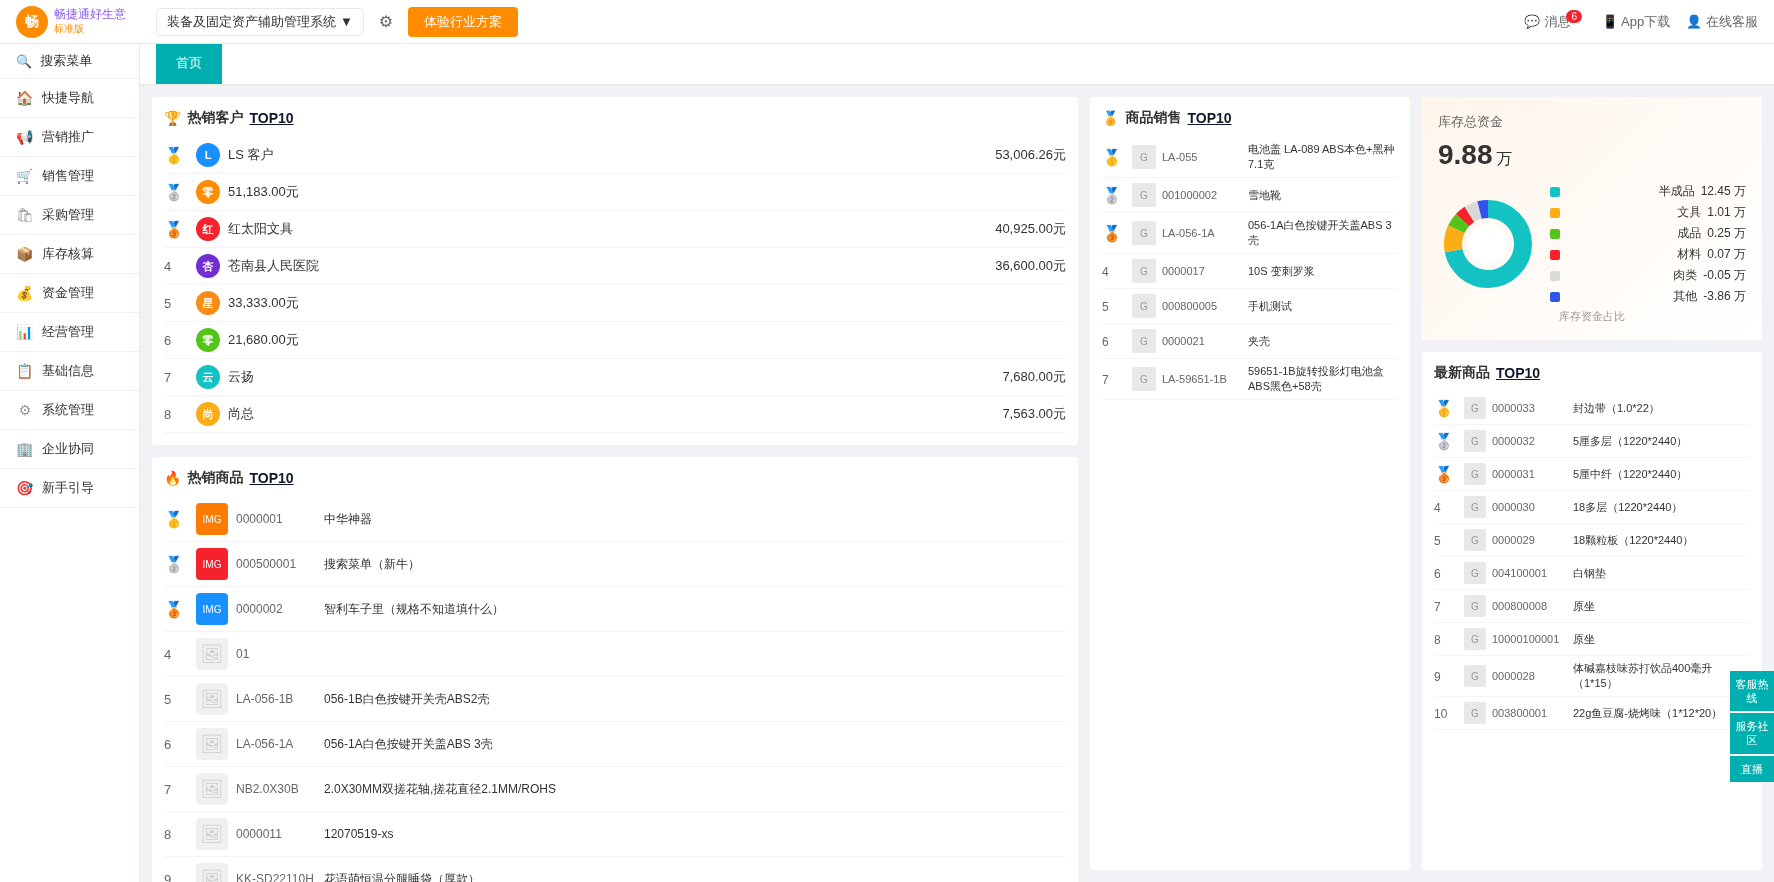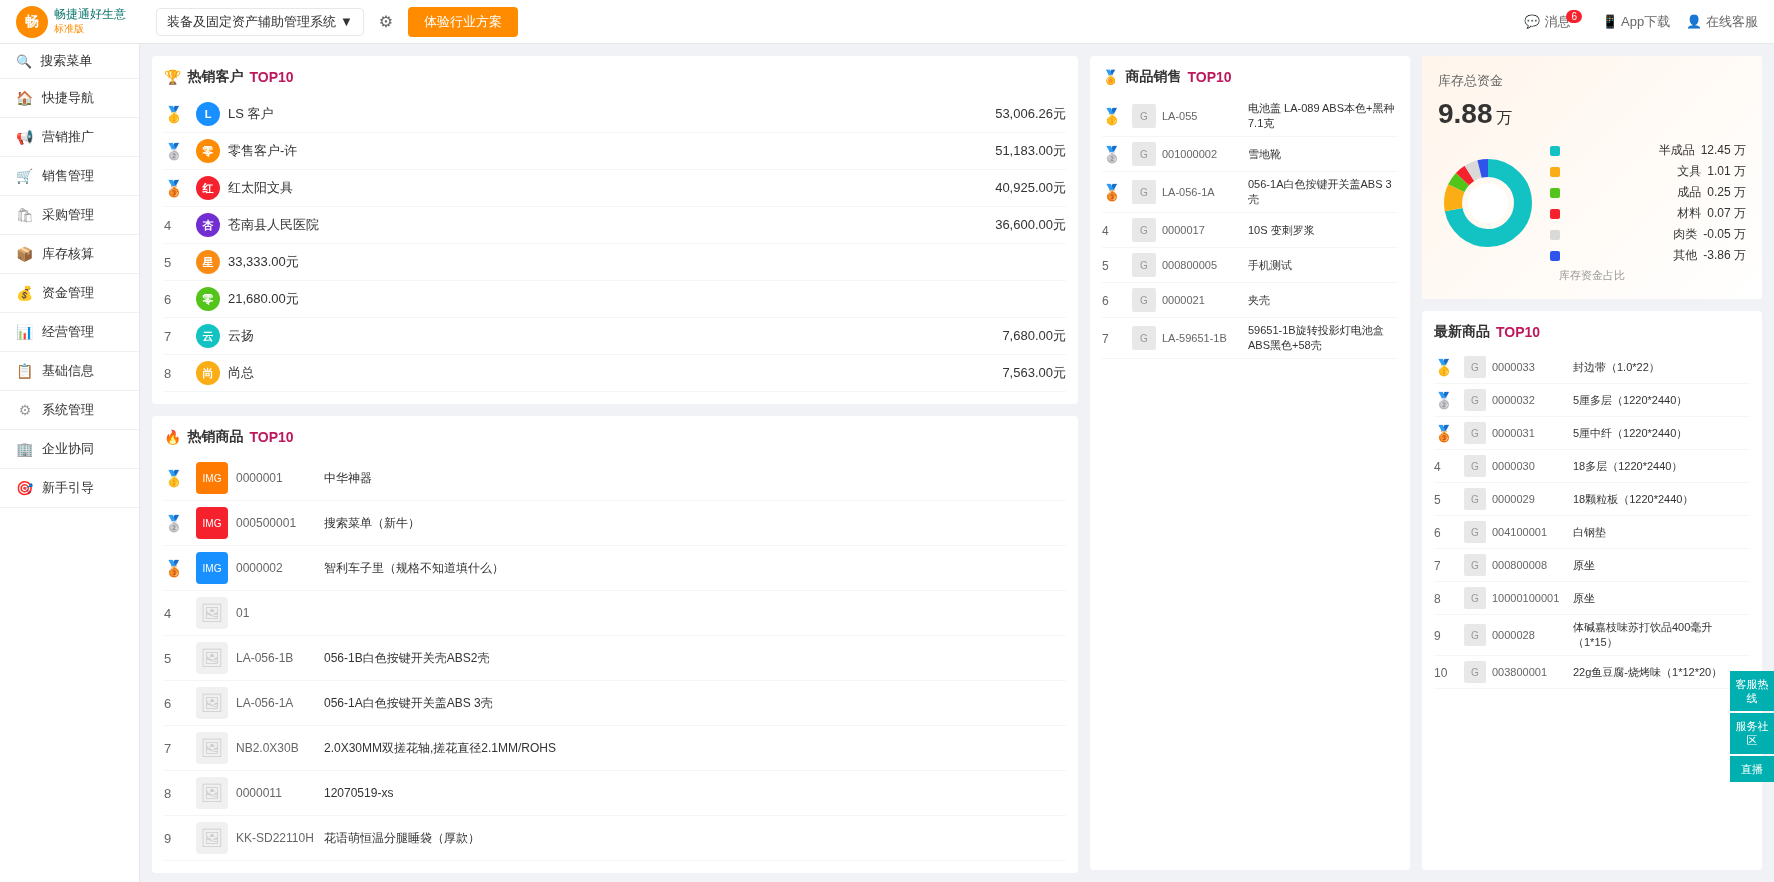--- a/index.html
+++ b/index.html
@@ -2,21 +2,21 @@
 <html><head>
   <meta charset="utf-8">
   <style>
     * { margin: 0; padding: 0; box-sizing: border-box; }
     body { font-family: 'Microsoft YaHei', Arial, sans-serif; font-size: 13px; background: #f5f5f5; display: flex; flex-direction: column; width: 1774px; height: 882px; overflow: hidden; }
 
     
     .top-bar { height: 44px; background: #fff; display: flex; align-items: center; padding: 0 16px; border-bottom: 1px solid #e8e8e8; flex-shrink: 0; }
     .top-bar-logo { display: flex; align-items: center; gap: 6px; width: 140px; }
     .logo-icon { width: 32px; height: 32px; background: #ff8c00; border-radius: 50%; display: flex; align-items: center; justify-content: center; color: white; font-size: 14px; font-weight: bold; }
-    .logo-text { font-size: 12px; color: #0f766e; line-height: 1.2; }
+    .logo-text { font-size: 12px; color: #8b5cf6; line-height: 1.2; }
     .logo-sub { font-size: 10px; color: #ff8c00; }
     .top-bar-center { display: flex; align-items: center; gap: 8px; flex: 1; }
     .system-select { display: flex; align-items: center; gap: 4px; border: 1px solid #e8e8e8; border-radius: 4px; padding: 4px 10px; cursor: pointer; font-size: 13px; color: #333; }
     .gear-btn { width: 28px; height: 28px; border: none; background: none; cursor: pointer; color: #666; font-size: 16px; }
     .trial-btn { background: #ff8c00; color: white; border: none; border-radius: 4px; padding: 6px 16px; cursor: pointer; font-size: 13px; }
     .top-bar-right { display: flex; align-items: center; gap: 16px; color: #666; font-size: 13px; }
     .badge { background: #f5222d; color: white; border-radius: 8px; padding: 1px 5px; font-size: 10px; position: relative; top: -6px; left: -4px; }
 
     
     .main-layout { display: flex; flex: 1; overflow: hidden; }
@@ -34,21 +34,21 @@
     .nav-tab.active { color: #fff; background: #00b0b0; border-bottom: 2px solid #00b0b0; }
 
     .content-inner { flex: 1; overflow-y: auto; display: flex; gap: 0; padding: 12px; background: #f0f2f5; }
     
     
     .left-section { flex: 1; display: flex; flex-direction: column; gap: 12px; min-width: 0; }
 
     
     .panel { background: #fff; border-radius: 4px; padding: 12px; }
     .panel-title { font-size: 14px; font-weight: bold; color: #333; margin-bottom: 10px; display: flex; align-items: center; gap: 6px; }
-    .top10-badge { color: #be185d; font-weight: bold; }
+    .top10-badge { color: #0f172a; font-weight: bold; text-decoration: underline; }
 
     .rank-table { width: 100%; }
     .rank-row { display: flex; align-items: center; padding: 6px 0; border-bottom: 1px solid #f5f5f5; gap: 8px; }
     .rank-icon { width: 24px; height: 24px; border-radius: 50%; display: flex; align-items: center; justify-content: center; color: white; font-size: 11px; font-weight: bold; flex-shrink: 0; }
     .rank-name { flex: 1; font-size: 13px; color: #333; }
     .rank-value { font-size: 13px; color: #333; }
 
     
     .hot-section { background: #fff; border-radius: 4px; padding: 12px; }
     .product-row { display: flex; align-items: center; padding: 6px 0; border-bottom: 1px solid #f5f5f5; gap: 8px; }
@@ -177,41 +177,43 @@
       <span class="sidebar-icon">🏢</span>
       <span>企业协同</span>
     </div>
     <div class="sidebar-item">
       <span class="sidebar-icon">🎯</span>
       <span>新手引导</span>
     </div>
   </div>
 
   <div class="content">
+    <div class="nav-tabs">
+      <div class="nav-tab active">首页</div>
+    </div>
     <div class="content-inner">
 
       <div class="left-section">
 
         <div class="panel">
           <div class="panel-title">
             <span>🏆</span>
             <span>热销客户</span>
             <span class="top10-badge">TOP10</span>
           </div>
           <div class="rank-table" id="customer-rows">
           <div class="rank-row">
     <div style="width:24px;"><span style="color:#FFD700;font-size:16px;">🥇</span></div>
     <div class="rank-icon" style="background:#1890ff;">L</div>
     <div class="rank-name">LS 客户</div>
     <div class="rank-value">53,006.26元</div>
   </div>
               <div class="rank-row">
     <div style="width:24px;"><span style="color:#C0C0C0;font-size:16px;">🥈</span></div>
     <div class="rank-icon" style="background:#ff8c00;">零</div>
-    <div class="rank-name">零售客户-许</div>
     <div class="rank-value">51,183.00元</div>
   </div>
               <div class="rank-row">
     <div style="width:24px;"><span style="color:#CD7F32;font-size:16px;">🥉</span></div>
     <div class="rank-icon" style="background:#f5222d;">红</div>
     <div class="rank-name">红太阳文具</div>
     <div class="rank-value">40,925.00元</div>
   </div>
               <div class="rank-row">
     <div style="width:24px;"><span style="font-size:13px;color:#666;width:20px;text-align:center;">4</span></div>

